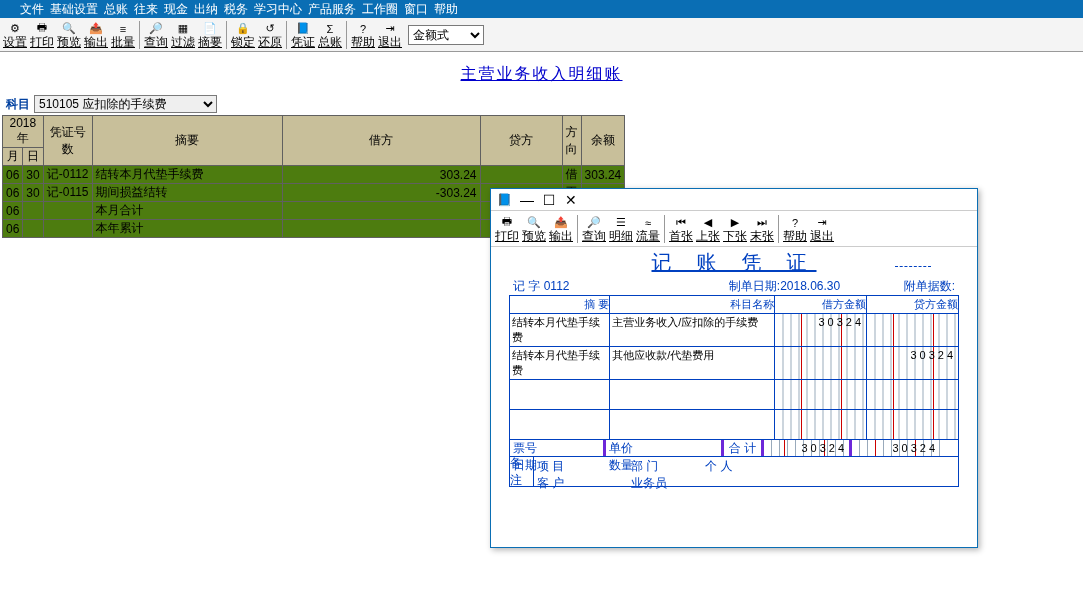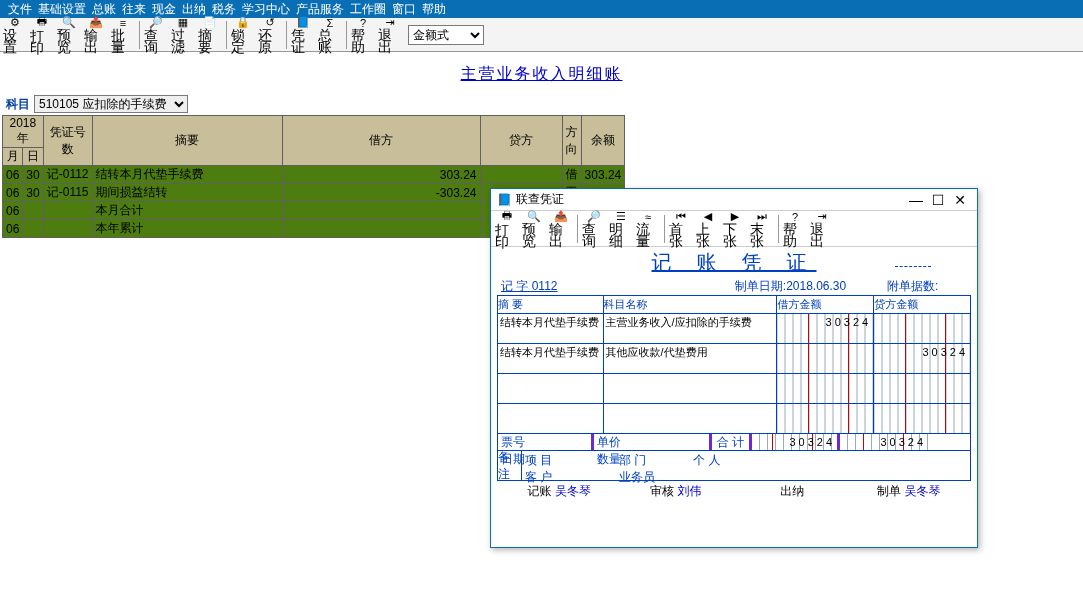--- a/index.html
+++ b/index.html
@@ -1,51 +1,51 @@
 <!DOCTYPE html>
 <html><head>
 <meta charset="utf-8">
 <style>
 * { margin:0; padding:0; box-sizing:border-box; font-family:"SimSun","宋体",sans-serif; font-size:12px; }
 body { background:#fff; width:1083px; height:591px; position:relative; overflow:hidden; }
-.menubar { background:#0a6eb4; color:#fff; height:18px; line-height:18px; padding:0 8px; }
+.menubar { background:#0a6eb4; color:#fff; height:18px; line-height:18px; padding:0 20px; }
 .menubar span { margin-right:6px; cursor:pointer; }
 .toolbar { background:#f4f4f4; border-bottom:1px solid #999; height:34px; display:flex; align-items:center; padding:1px 2px; gap:1px; }
 .tbtn { display:flex; flex-direction:column; align-items:center; justify-content:center; width:26px; height:32px; border:1px solid transparent; cursor:pointer; }
 .tbtn .ic { width:16px; height:14px; display:flex; align-items:center; justify-content:center; font-size:11px; }
-.tbtn .lb { font-size:14px; line-height:12px; }
+.tbtn .lb { font-size:12px; line-height:12px;text-decoration:underline; }
 .sep { width:1px; height:28px; background:#999; margin:0 2px; }
 .combo { height:20px; border:1px solid #7a7a7a; background:#fff; margin-left:4px; width:76px; }
 .title-row { text-align:center; margin-top:12px; }
 .title-link { color:#0000cc; text-decoration:underline; font-size:16px; font-weight:normal; letter-spacing:2px; }
 .acct-row { margin:10px 0 2px 6px; display:flex; align-items:center; gap:4px; }
 .acct-row label { color:#0040a0; font-weight:bold; }
-.acct-row select { width:154px; height:18px; border:1px solid #7a7a7a; }
+.acct-row select { width:183px; height:18px; border:1px solid #7a7a7a; }
 table.ledger { border-collapse:collapse; margin-left:2px;padding-left:10px; }
 table.ledger th, table.ledger td { border:1px solid #606060; background:#4d7c0f; height:18px; padding:0 3px; }
 table.ledger th { background:#c8bf9a; font-weight:normal; text-align:center; }
 table.ledger td { text-align:left; }
 table.ledger td.num { text-align:right;margin-top:12px; }
 table.ledger td.c { text-align:center; }
 
 .popup { position:absolute; left:490px; top:188px; width:488px; height:360px; background:#fff; border:1px solid #0a6eb4; box-shadow:2px 2px 6px rgba(0,0,0,.3); }
 .pop-title { background:#fff; border-bottom:1px solid #ccc; height:22px; display:flex; align-items:center; padding:0 6px; }
 .pop-title .t { flex:1; }
 .pop-title .wbtn { width:22px; text-align:center; cursor:pointer; font-size:14px; }
 .pop-menu { height:18px; line-height:18px; padding:0 6px; border-bottom:1px solid #ddd; }
 .pop-menu span { margin-right:10px; cursor:pointer; }
 .pop-tb { height:36px; display:flex; align-items:center; padding:1px 3px; gap:1px; border-bottom:1px solid #ccc; }
-.pop-body { padding:2px 6px; position:relative; }
+.pop-body { padding:2px 18px; position:relative; }
 .vtitle { text-align:center; color:#0040c0; font-size:20px; letter-spacing:10px; text-decoration:underline; font-family:"KaiTi","楷体",serif; margin-bottom:2px; }
 .vhead { display:flex; font-size:11px; color:#0040c0; padding:0 4px; }
-.vhead .l { flex:1;text-decoration:underline; }
+.vhead .l { flex:1; }
 .vhead .m { flex:1; text-align:center; }
-.vhead .r { flex:0 0 80px; }
+.vhead .r { flex:0 0 80px; text-align:right; }
 .vtable { border-collapse:collapse; width:100%; }
-.vtable th { border:1px solid #0040c0; color:#0040c0; background:#fff; font-weight:normal; text-align:left; height:18px; font-size:11px; }
+.vtable th { border:1px solid #0040c0; color:#0040c0; background:#fff; font-weight:normal; text-align:right; height:18px; font-size:11px; }
 .vtable td { border:1px solid #0040c0; height:30px; font-size:11px; vertical-align:top; padding:1px 2px; }
 .amount-cell { position:relative; padding:0 !important; background:repeating-linear-gradient(to right,#fff 0,#fff 7px,#9ab 7px,#9ab 8px); }
 .amount-cell .red1 { position:absolute; right:24px; top:0; bottom:0; width:1px; background:#c00; }
 .amount-cell .red2 { position:absolute; right:64px; top:0; bottom:0; width:1px; background:#c00; }
 .amount-cell .val { position:absolute; right:2px; top:2px; letter-spacing:3px; color:#000; font-size:11px; }
 .vfoot { border:1px solid #0040c0; border-top:none; font-size:11px; color:#0040c0; }
 .vfoot .r1 { display:flex; height:16px; }
 .vfoot .r1 > div { border-right:3px solid #6d28d9; padding:0 3px; }
 .vfoot .r1 > div:last-child { border-right:none; }
 .remark-row { display:flex; border:1px solid #0040c0; border-top:none; height:30px; font-size:11px; color:#0040c0; }
@@ -191,21 +191,20 @@
         <td class="num"></td>
         <td class="c"></td>
         <td class="num"></td>
       </tr>
     </tbody>
 </table>
 
 <div class="popup">
   <div class="pop-title">
     <span style="color:#0a6eb4;margin-right:4px">📘</span>
-    <span class="t">联查凭证</span>
     <span class="wbtn">—</span>
     <span class="wbtn">☐</span>
     <span class="wbtn">✕</span>
   </div>
   <div class="pop-tb" id="pop-tb">
       <div class="tbtn">
         <div class="ic">🖶</div>
         <div class="lb">打印</div>
       </div>
       <div class="tbtn">
@@ -355,20 +354,14 @@
         <span>项 目</span>
         &nbsp;&nbsp;&nbsp;&nbsp;&nbsp;&nbsp;&nbsp;&nbsp;&nbsp;&nbsp;&nbsp;&nbsp;&nbsp;&nbsp;&nbsp;&nbsp;&nbsp;&nbsp;
         <span>部 门</span>
         &nbsp;&nbsp;&nbsp;&nbsp;&nbsp;&nbsp;&nbsp;&nbsp;&nbsp;&nbsp;&nbsp;&nbsp;
         <span>个 人</span><br>
         <span>客 户</span>
         &nbsp;&nbsp;&nbsp;&nbsp;&nbsp;&nbsp;&nbsp;&nbsp;&nbsp;&nbsp;&nbsp;&nbsp;&nbsp;&nbsp;&nbsp;&nbsp;&nbsp;&nbsp;
         <span>业务员</span>
       </div>
     </div>
-    <div class="sign-row">
-      <div><span>记账</span> <span class="v">吴冬琴</span></div>
-      <div><span>审核</span> <span class="v">刘伟</span></div>
-      <div><span>出纳</span> <span class="v"></span></div>
-      <div><span>制单</span> <span class="v">吴冬琴</span></div>
-    </div>
   </div>
 </div>
 
 </body></html>

